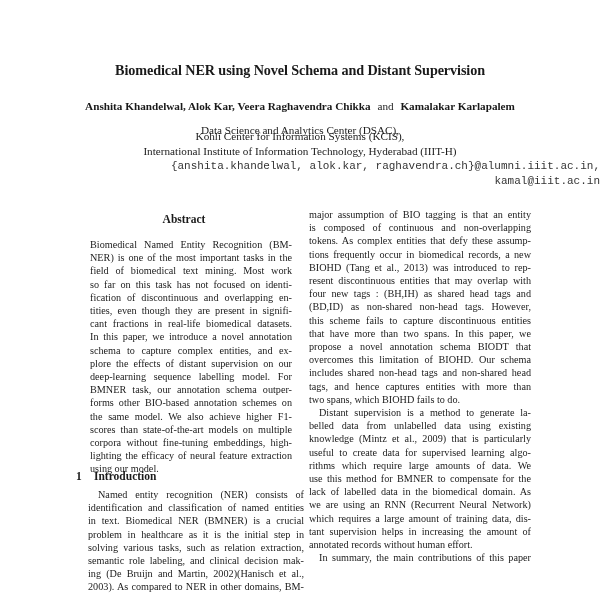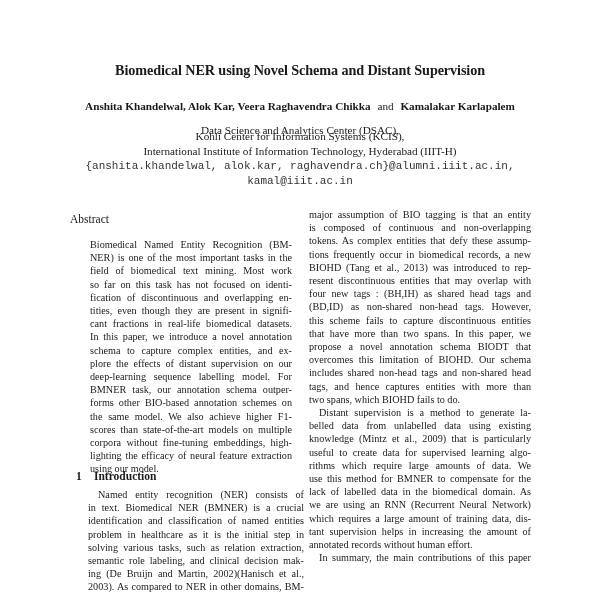--- a/index.html
+++ b/index.html
@@ -5,25 +5,25 @@
   html, body { margin:0; padding:0; background:#ffffff; }
   body { width:600px; height:600px; overflow:hidden; position:relative;
          font-family:"Liberation Serif", serif; color:#1a1a1a; }
   .page { position:absolute; left:0; top:0; width:600px; height:600px; }
   .title { position:absolute; top:62px; left:0; width:600px; text-align:center;
            font-weight:bold; font-size:14.2px; letter-spacing:-0.1px; }
   .authors { position:absolute; top:100px; left:0; width:600px; text-align:center;
              font-weight:bold; font-size:11.2px; }
   .authors .and { font-weight:normal; margin:0 4px; }
   .affil { position:absolute; left:0; width:600px; text-align:center; font-size:11.2px; }
-  .mono { position:absolute; left:0; width:600px; text-align:center;
+  .mono { position:absolute; left:0; width:600px; text-align:right;
           font-family:"Liberation Mono", monospace; font-size:11px; color:#333; }
   .col { position:absolute; font-size:10.2px; line-height:13.2px; text-align:justify; }
-  .abstract-head { position:absolute; top:213px; left:70px; width:216px;
-                   font-weight:normal; font-size:11.5px; }
+  .abstract-head { position:absolute; top:213px; left:76px; width:216px;
+                   text-align:center; font-weight:bold; font-size:11.5px; }
   .abstract { top:238px; left:90px; width:202px; }
   .section-head { position:absolute; top:470px; left:76px; width:216px;
                   font-weight:bold; font-size:11.5px; }
   .section-head .num { display:inline-block; width:18px; }
   .intro { top:488px; left:88px; width:216px; }
   .right { top:208px; left:309px; width:222px; }
   .line { display:block; text-align:justify; text-align-last:justify; white-space:nowrap; }
   .line.last { text-align-last:left; }
 </style>
 </head>
@@ -67,22 +67,22 @@
     <span class="line">lighting the efficacy of neural feature extraction</span>
     <span class="line last">using our model.</span>
   </div>
 
   <div class="section-head">
     <span class="num">1</span><span>Introduction</span>
   </div>
 
   <div class="col intro">
     <span class="line" style="padding-left:10px;">Named entity recognition (NER) consists of</span>
+    <span class="line">identification and classification of named entities</span>
     <span class="line">in text. Biomedical NER (BMNER) is a crucial</span>
-    <span class="line">identification and classification of named entities</span>
     <span class="line">problem in healthcare as it is the initial step in</span>
     <span class="line">solving various tasks, such as relation extraction,</span>
     <span class="line">semantic role labeling, and clinical decision mak-</span>
     <span class="line">ing (De Bruijn and Martin, 2002)(Hanisch et al.,</span>
     <span class="line">2003). As compared to NER in other domains, BM-</span>
   </div>
 
   <div class="col right">
     <div>
       <span class="line">major assumption of BIO tagging is that an entity</span>

